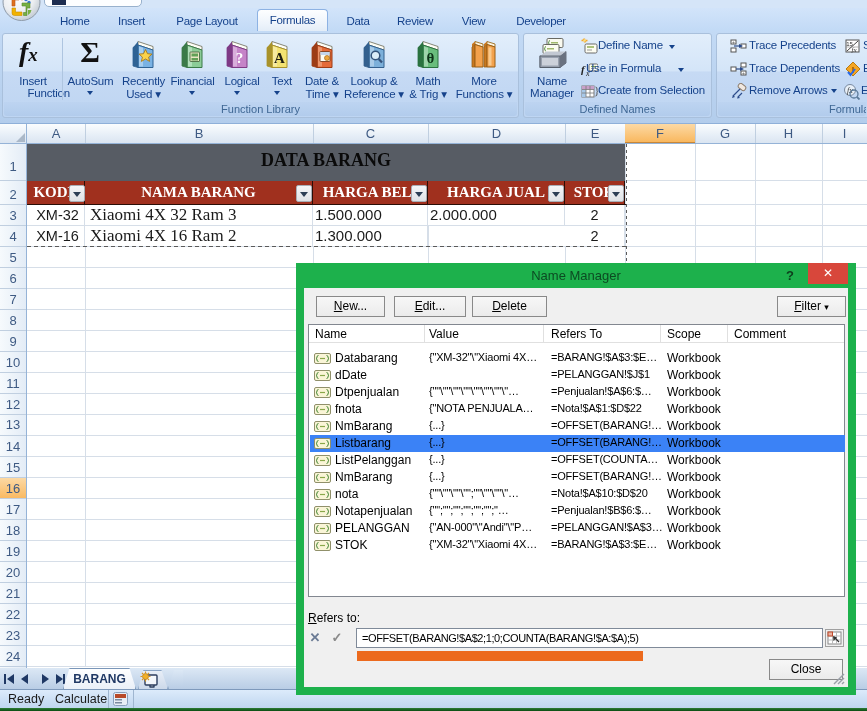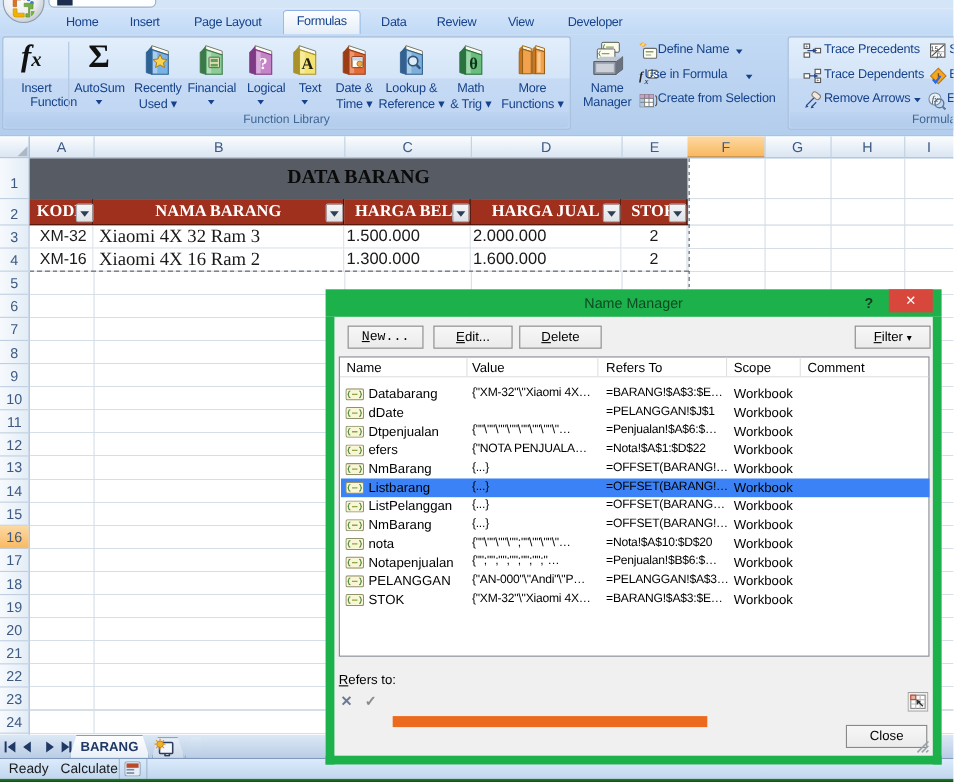--- a/index.html
+++ b/index.html
@@ -187,20 +187,23 @@
 <polygon points="5,5.5 13,8 13,28 5,28" fill="#f2a14c" stroke="#9a5f14" stroke-width="1"></polygon>
 <polygon points="17,2.5 25,5 25,8 17,5.5" fill="#fdf4e0" stroke="#9a6a1a" stroke-width="0.9"></polygon>
 <polygon points="14,5 17,2.5 17,5.5 14,8" fill="#c87820"></polygon>
 <polygon points="14,8 17,5.5 17,28 14,28" fill="#c87820" stroke="#9a5f14" stroke-width="0.8"></polygon>
 <polygon points="17,5.5 25,8 25,28 17,28" fill="#f2a14c" stroke="#9a5f14" stroke-width="1"></polygon>
 <rect x="18.5" y="8.5" width="3" height="18" fill="#f8c98c"></rect>
 </svg></div>
   <div class="abs rlabel" style="left:468px;top:75px;width:32px;">More</div>
   <div class="abs rlabel" style="left:452px;top:87px;width:64px;">Functions <span class="inarr">▾</span></div>
 
+  <div class="abs group" style="left:523px;width:189px;">
+    <div class="abs glabel">Defined Names</div>
+  </div>
   <div class="abs" id="nmicon" style="left:536px;top:37px;width:32px;height:30px;"><svg width="34" height="32" viewBox="0 0 34 32">
 <rect x="11" y="1.5" width="16" height="9" rx="1.2" fill="#fafaf0" stroke="#5a5a52" stroke-width="0.9"></rect>
 <path d="M14 3.5 Q13 3.5 13 4.6 Q13 5.8 12.2 5.8 Q13 5.8 13 7 Q13 8 14 8" fill="none" stroke="#4a8a3a" stroke-width="0.9"></path>
 <line x1="15" y1="5.8" x2="22" y2="5.8" stroke="#8aa84a" stroke-width="1.2"></line>
 <rect x="7" y="7.5" width="16" height="9" rx="1.2" fill="#fcfcf2" stroke="#5a5a52" stroke-width="0.9"></rect>
 <path d="M10 9.5 Q9 9.5 9 10.6 Q9 11.8 8.2 11.8 Q9 11.8 9 13 Q9 14 10 14" fill="none" stroke="#4a8a3a" stroke-width="0.9"></path>
 <line x1="11" y1="11.8" x2="18" y2="11.8" stroke="#8aa84a" stroke-width="1.2"></line>
 <polygon points="4,19 24,19 30,14.5 30,26 24,30.5 4,30.5" fill="#7e8694" stroke="#4e5662" stroke-width="0.8"></polygon>
 <polygon points="4,19 24,19 30,14.5 10,14.5" fill="#c2c8d2"></polygon>
 <rect x="4" y="19" width="20" height="11.5" fill="#98a0ae" stroke="#4e5662" stroke-width="0.8"></rect>
@@ -386,21 +389,20 @@
   <div class="abs fbtn" style="left:548px;"></div>
   <div class="abs fbtn" style="left:608px;"></div>
   <div class="abs dcell" style="left:27px;top:205px;width:58px;text-align:center;padding-left:4px;">XM-32</div>
   <div class="abs dcell" style="left:85px;top:205px;width:228px;padding-left:5px;font-family:'Liberation Serif',serif;font-size:17px;">Xiaomi 4X 32 Ram 3</div>
   <div class="abs dcell" style="left:313px;top:205px;width:115px;padding-left:2px;font-size:15px;">1.500.000</div>
   <div class="abs dcell" style="left:428px;top:205px;width:137px;padding-left:2px;font-size:15px;">2.000.000</div>
   <div class="abs dcell" style="left:565px;top:205px;width:60px;text-align:center;">2</div>
   <div class="abs dcell" style="left:27px;top:226px;width:58px;text-align:center;padding-left:4px;">XM-16</div>
   <div class="abs dcell" style="left:85px;top:226px;width:228px;padding-left:5px;font-family:'Liberation Serif',serif;font-size:17px;">Xiaomi 4X 16 Ram 2</div>
   <div class="abs dcell" style="left:313px;top:226px;width:115px;padding-left:2px;font-size:15px;">1.300.000</div>
-  <div class="abs dcell" style="left:428px;top:226px;width:137px;padding-left:2px;font-size:15px;">1.600.000</div>
   <div class="abs dcell" style="left:565px;top:226px;width:60px;text-align:center;">2</div>
   <div class="abs" id="dash"></div>
   <div class="abs" style="left:27px;top:246px;width:600px;height:1px;background:repeating-linear-gradient(to right,#5a5a5a 0 4px,transparent 4px 7px);"></div>
   <div class="abs" id="tabbar">
     <svg class="abs" style="left:4px;top:5px;" width="62" height="12" viewBox="0 0 62 12">
       <g fill="#1f3864">
           <rect x="0" y="1" width="2" height="10"></rect>
           <polygon points="10,1 10,11 3,6"></polygon>
       <polygon points="24,1 24,11 17,6"></polygon>
       <polygon points="38,1 38,11 45,6"></polygon>
@@ -439,21 +441,21 @@
       <rect x="2" y="10" width="7" height="1.5" fill="#7a8aa0"></rect>
     </svg>
     <div class="abs" style="left:133px;top:0px;width:1px;height:18px;background:#9fb6d0;"></div>
   </div>
   <div class="abs" id="taskbar"></div>
 
   <div class="abs" id="dlg"></div>
   <div class="abs" id="dlgtitle">Name Manager</div>
   <div class="abs" style="left:786px;top:264px;width:12px;height:23px;color:#0d3d1c;font-size:13px;font-weight:bold;line-height:23px;">?</div>
   <div class="abs" id="dlgx">✕</div>
-  <div class="abs btn" style="left:316px;top:296px;width:69px;height:21px;line-height:19px;font-family:Liberation Mono, monospace;"><u>N</u>ew...</div>
+  <div class="abs btn" style="left:316px;top:296px;width:69px;height:21px;line-height:19px;"><u>N</u>ew...</div>
   <div class="abs btn" style="left:394px;top:296px;width:72px;height:21px;line-height:19px;"><u>E</u>dit...</div>
   <div class="abs btn" style="left:472px;top:296px;width:75px;height:21px;line-height:19px;"><u>D</u>elete</div>
   <div class="abs btn" style="left:777px;top:296px;width:69px;height:21px;line-height:19px;"><u>F</u>ilter <span style="font-size:9px;">▾</span></div>
   <div class="abs" id="nmlist">
     <div class="abs lhead" style="left:6px;">Name</div>
     <div class="abs lhead" style="left:120px;">Value</div>
     <div class="abs lhead" style="left:242px;">Refers To</div>
     <div class="abs lhead" style="left:358px;">Scope</div>
     <div class="abs lhead" style="left:425px;">Comment</div>
     <div class="abs lcol" style="left:115px;"></div>
@@ -497,21 +499,21 @@
         <span class="lr-ref">=Penjualan!$A$6:$…</span>
         <span class="lr-scope">Workbook</span>
       </div>
       <div class="abs lrow" style="top:76px;">
         <svg class="tagico" viewBox="0 0 17 11">
           <rect x="0.5" y="0.5" width="16" height="10" rx="1.5" fill="#faf5d7" stroke="#90906a"></rect>
           <path d="M4.5 2.5 Q3 2.5 3 4 Q3 5.5 2 5.5 Q3 5.5 3 7 Q3 8.5 4.5 8.5" fill="none" stroke="#4a8a3a" stroke-width="1"></path>
           <path d="M12.5 2.5 Q14 2.5 14 4 Q14 5.5 15 5.5 Q14 5.5 14 7 Q14 8.5 12.5 8.5" fill="none" stroke="#4a8a3a" stroke-width="1"></path>
           <line x1="6" y1="5.5" x2="11" y2="5.5" stroke="#8aa84a" stroke-width="1.2"></line>
         </svg>
-        <span class="lr-name">efers</span>
+        <span class="lr-name">fnota</span>
         <span class="lr-val">{"NOTA PENJUALA…</span>
         <span class="lr-ref">=Nota!$A$1:$D$22</span>
         <span class="lr-scope">Workbook</span>
       </div>
       <div class="abs lrow" style="top:93px;">
         <svg class="tagico" viewBox="0 0 17 11">
           <rect x="0.5" y="0.5" width="16" height="10" rx="1.5" fill="#faf5d7" stroke="#90906a"></rect>
           <path d="M4.5 2.5 Q3 2.5 3 4 Q3 5.5 2 5.5 Q3 5.5 3 7 Q3 8.5 4.5 8.5" fill="none" stroke="#4a8a3a" stroke-width="1"></path>
           <path d="M12.5 2.5 Q14 2.5 14 4 Q14 5.5 15 5.5 Q14 5.5 14 7 Q14 8.5 12.5 8.5" fill="none" stroke="#4a8a3a" stroke-width="1"></path>
           <line x1="6" y1="5.5" x2="11" y2="5.5" stroke="#8aa84a" stroke-width="1.2"></line>
@@ -535,21 +537,21 @@
       </div>
       <div class="abs lrow" style="top:127px;">
         <svg class="tagico" viewBox="0 0 17 11">
           <rect x="0.5" y="0.5" width="16" height="10" rx="1.5" fill="#faf5d7" stroke="#90906a"></rect>
           <path d="M4.5 2.5 Q3 2.5 3 4 Q3 5.5 2 5.5 Q3 5.5 3 7 Q3 8.5 4.5 8.5" fill="none" stroke="#4a8a3a" stroke-width="1"></path>
           <path d="M12.5 2.5 Q14 2.5 14 4 Q14 5.5 15 5.5 Q14 5.5 14 7 Q14 8.5 12.5 8.5" fill="none" stroke="#4a8a3a" stroke-width="1"></path>
           <line x1="6" y1="5.5" x2="11" y2="5.5" stroke="#8aa84a" stroke-width="1.2"></line>
         </svg>
         <span class="lr-name">ListPelanggan</span>
         <span class="lr-val">{...}</span>
-        <span class="lr-ref">=OFFSET(BARANG…</span>
+        <span class="lr-ref">=OFFSET(COUNTA…</span>
         <span class="lr-scope">Workbook</span>
       </div>
       <div class="abs lrow" style="top:144px;">
         <svg class="tagico" viewBox="0 0 17 11">
           <rect x="0.5" y="0.5" width="16" height="10" rx="1.5" fill="#faf5d7" stroke="#90906a"></rect>
           <path d="M4.5 2.5 Q3 2.5 3 4 Q3 5.5 2 5.5 Q3 5.5 3 7 Q3 8.5 4.5 8.5" fill="none" stroke="#4a8a3a" stroke-width="1"></path>
           <path d="M12.5 2.5 Q14 2.5 14 4 Q14 5.5 15 5.5 Q14 5.5 14 7 Q14 8.5 12.5 8.5" fill="none" stroke="#4a8a3a" stroke-width="1"></path>
           <line x1="6" y1="5.5" x2="11" y2="5.5" stroke="#8aa84a" stroke-width="1.2"></line>
         </svg>
         <span class="lr-name">NmBarang</span>
@@ -602,20 +604,21 @@
         </svg>
         <span class="lr-name">STOK</span>
         <span class="lr-val">{"XM-32"\"Xiaomi 4X…</span>
         <span class="lr-ref">=BARANG!$A$3:$E…</span>
         <span class="lr-scope">Workbook</span>
       </div>
   </div>
   <div class="abs" style="left:308px;top:611px;font-size:12px;color:#000;"><u>R</u>efers to:</div>
   <div class="abs" style="left:304px;top:628px;width:22px;height:20px;text-align:center;line-height:20px;font-size:13px;color:#6a7a94;font-weight:bold;">✕</div>
   <div class="abs" style="left:327px;top:628px;width:20px;height:20px;text-align:center;line-height:20px;font-size:13px;color:#8a8a8a;font-weight:bold;">✓</div>
+  <div class="abs" style="left:356px;top:628px;width:467px;height:20px;background:#fff;border:1px solid #7f8a99;box-sizing:border-box;font-size:11px;letter-spacing:-0.4px;line-height:18px;color:#000;padding-left:5px;">=OFFSET(BARANG!$A$2;1;0;COUNTA(BARANG!$A:$A);5)</div>
   <svg class="abs" style="left:825px;top:629px;" width="19" height="18" viewBox="0 0 19 18">
     <rect x="0.5" y="0.5" width="18" height="17" fill="#f0f0f0" stroke="#a0a0a0"></rect>
     <rect x="3" y="3" width="13" height="12" fill="#fff" stroke="#888"></rect>
     <line x1="3" y1="7" x2="16" y2="7" stroke="#bbb"></line>
       <line x1="3" y1="11" x2="16" y2="11" stroke="#bbb"></line>
     <line x1="7.5" y1="3" x2="7.5" y2="15" stroke="#bbb"></line>
       <line x1="11.5" y1="3" x2="11.5" y2="15" stroke="#bbb"></line>
     <rect x="3" y="3" width="4.5" height="4" fill="#e8b0a0" stroke="#c04a2a"></rect>
     <path d="M14 13 L9 8" stroke="#333" stroke-width="1.3"></path>
       <polygon points="8,7 12,8.5 8.5,12" fill="#333"></polygon>

